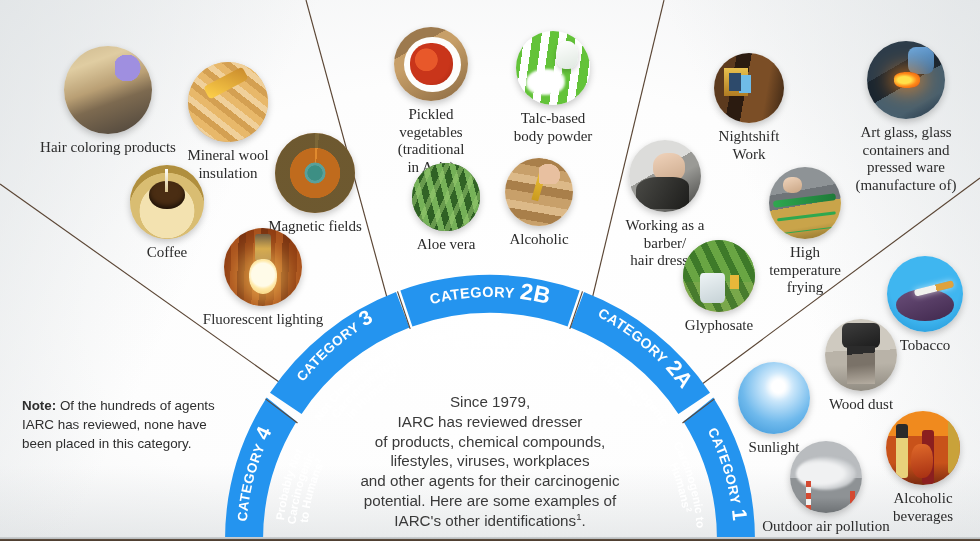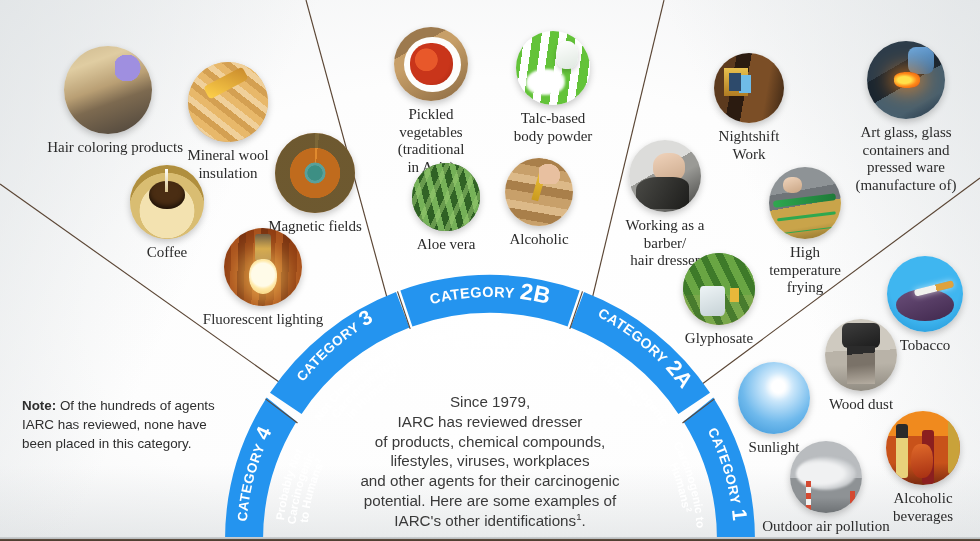--- a/index.html
+++ b/index.html
@@ -359,21 +359,21 @@
   </div>
 
   <div id="notebox">
     <b>Note:</b><span> Of the hundreds of agents IARC has reviewed, none have been placed in this category.</span>
   </div>
 
   <div class="item" style="left:58px;top:46px;width:100px;">
     <div class="circ" style="width:88px;height:88px;">
         <span class="ph ph-hair"></span>
       </div>
-    <div class="cap" style="width:150px;margin-left:-25px;text-align:right;">Hair coloring products</div>
+    <div class="cap" style="width:150px;margin-left:-25px;">Hair coloring products</div>
   </div>
 
   <div class="item" style="left:186px;top:62px;width:84px;">
     <div class="circ" style="width:80px;height:80px;">
         <span class="ph ph-wool"></span>
       </div>
     <div class="cap" style="width:110px;margin-left:-13px;">Mineral wool
 insulation</div>
   </div>
 
@@ -449,21 +449,21 @@
 
   <div class="item" style="left:769px;top:167px;width:72px;">
     <div class="circ" style="width:72px;height:72px;">
         <span class="ph ph-fry"></span>
       </div>
     <div class="cap" style="width:96px;margin-left:-12px;">High
 temperature
 frying</div>
   </div>
 
-  <div class="item" style="left:683px;top:253px;width:72px;">
+  <div class="item" style="left:683px;top:240px;width:72px;">
     <div class="circ" style="width:72px;height:72px;">
         <span class="ph ph-gly"></span>
       </div>
     <div class="cap" style="width:96px;margin-left:-12px;">Glyphosate</div>
   </div>
 
   <div class="item" style="left:867px;top:41px;width:78px;">
     <div class="circ" style="width:78px;height:78px;">
         <span class="ph ph-glass"></span>
       </div>

